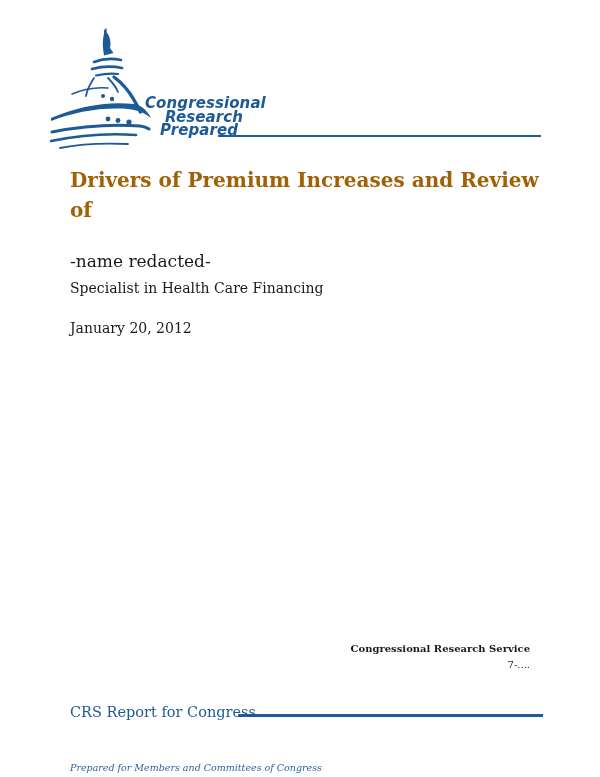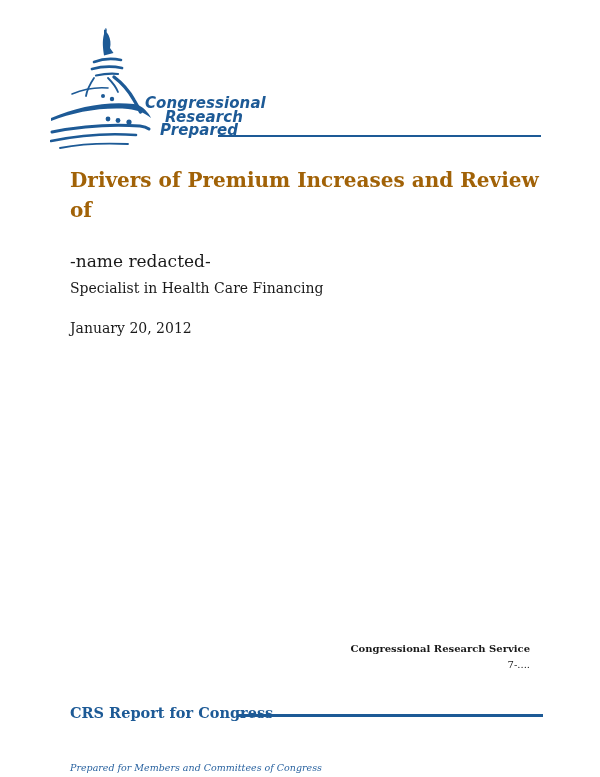--- a/index.html
+++ b/index.html
@@ -91,21 +91,21 @@
     color: #1a1a1a;
   }
   .footer-info .org { font-weight: bold; font-size: 10px; text-align: right; }
 
   
   .banner-title {
     position: absolute;
     left: 70px;
     top: 704px;
     font-size: 14.5px;
-    font-weight: bold;
+    font-weight: normal;
     color: #1d5a96;
     white-space: nowrap;
   }
   .banner-rule {
     position: absolute;
     left: 238px;
     top: 714px;
     width: 305px;
     height: 2.6px;
     background: #1d5a96;

